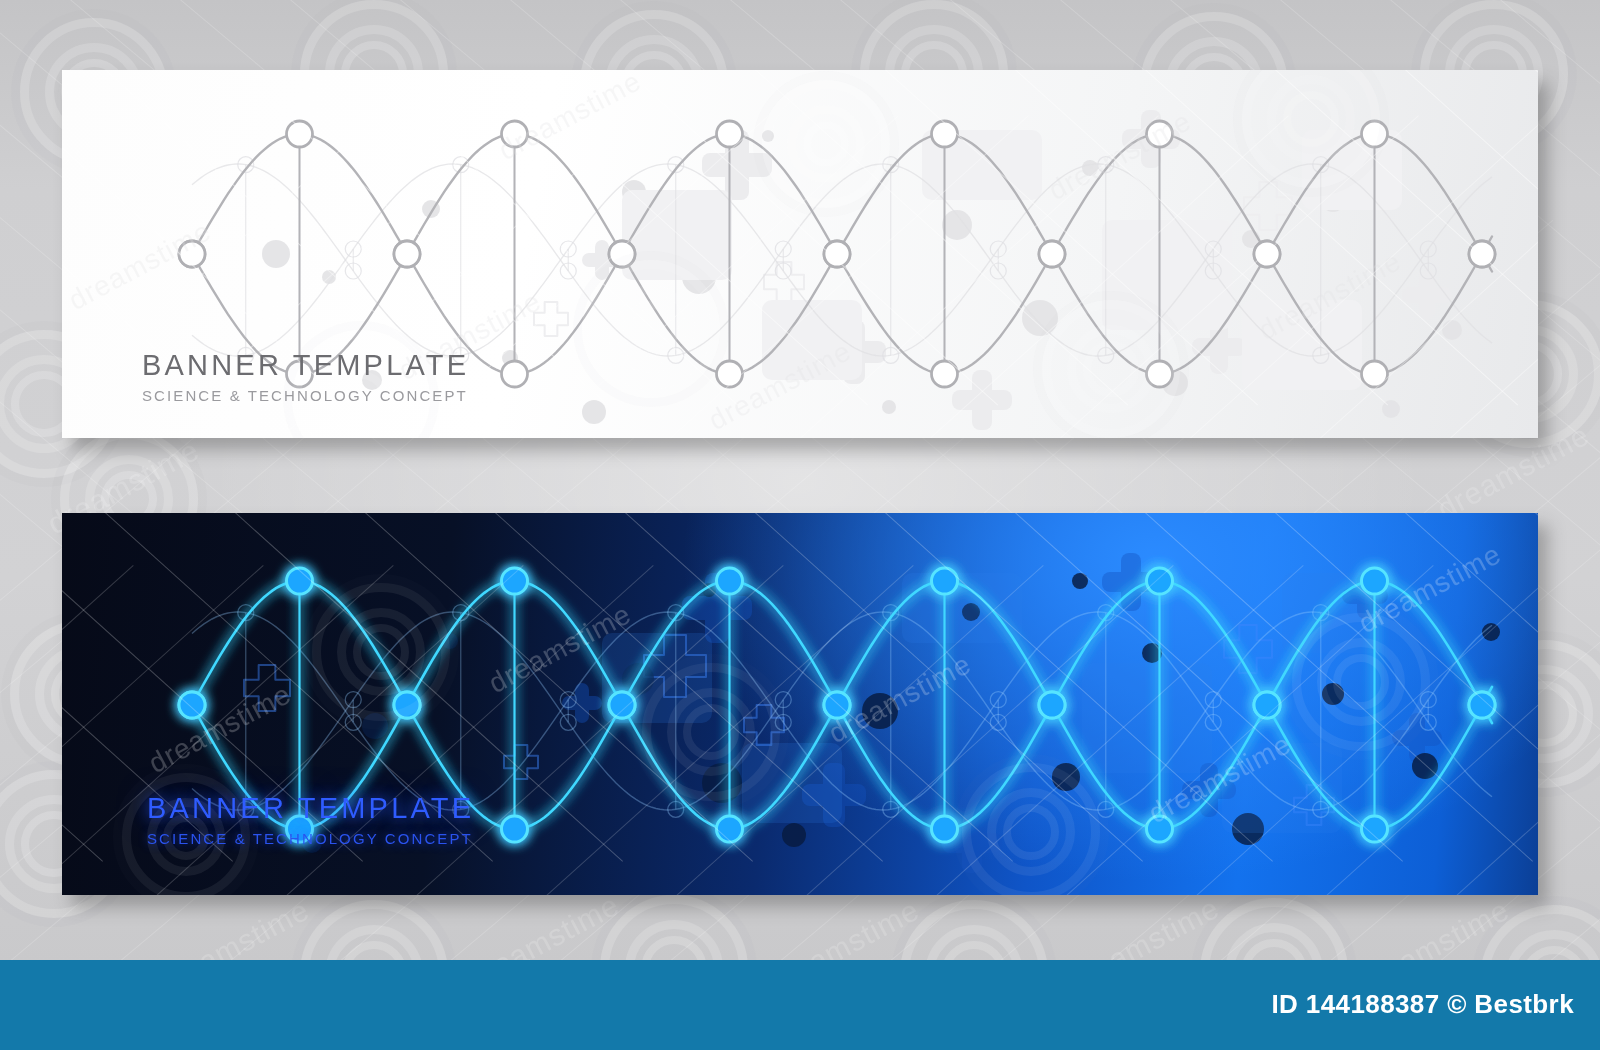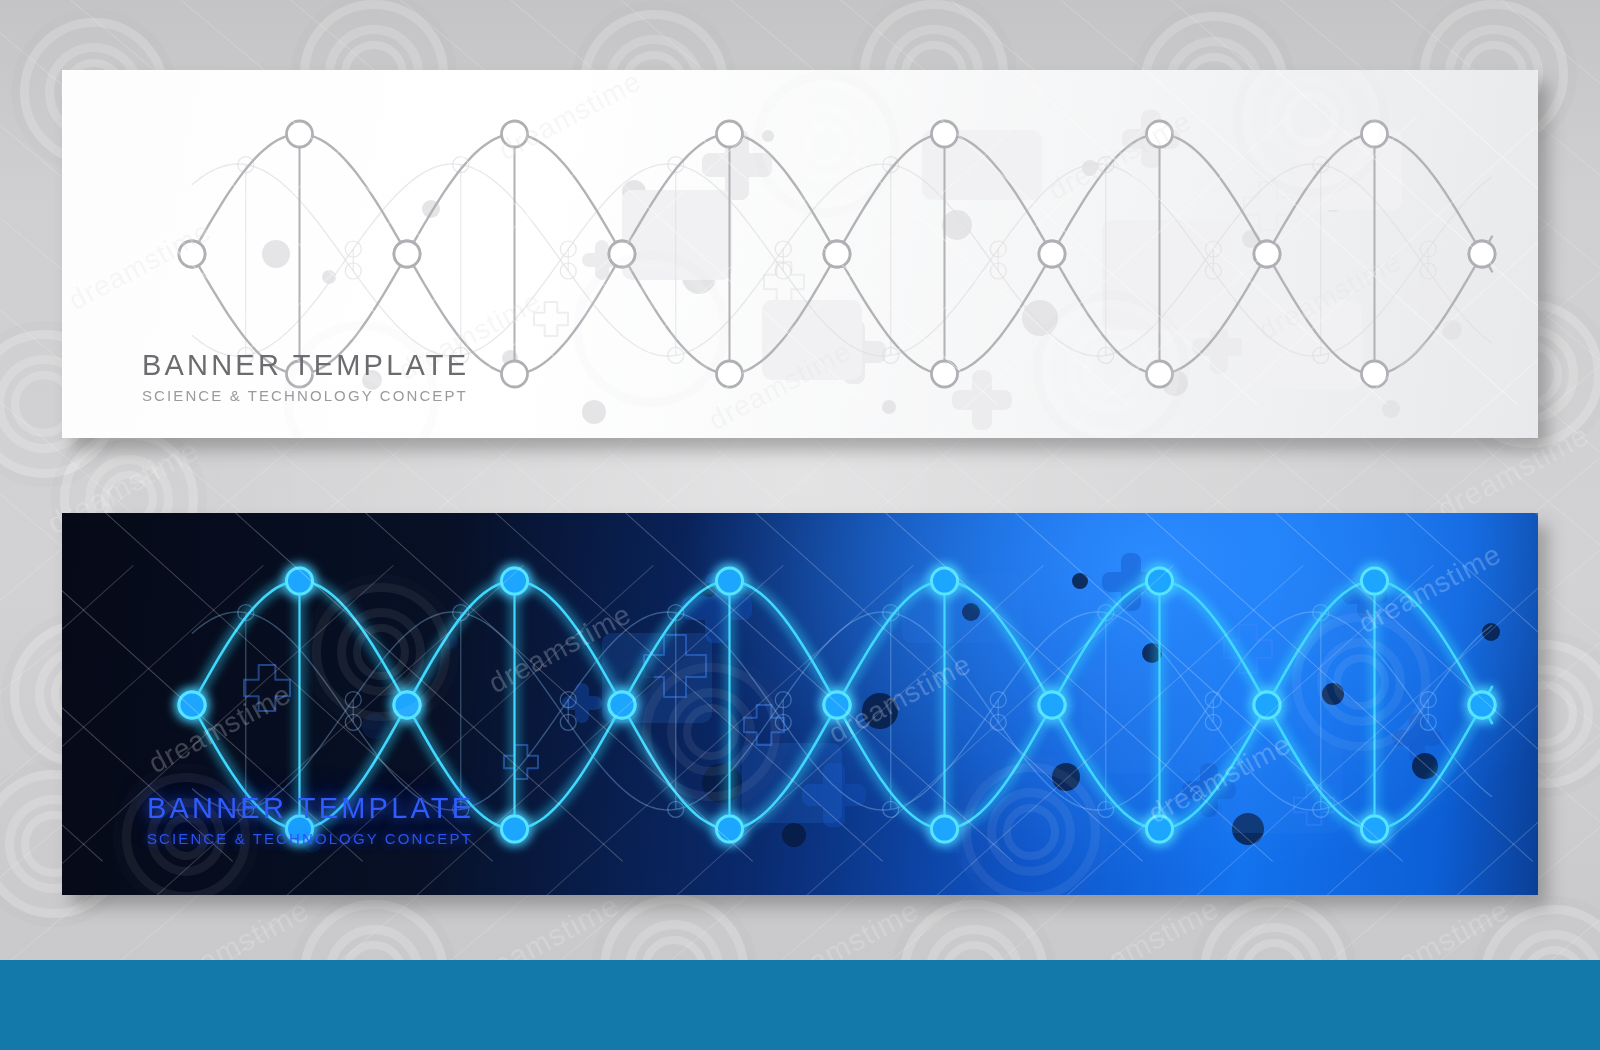--- a/index.html
+++ b/index.html
@@ -619,15 +619,16 @@
         </div>
 
       <div class="title-block" id="dark-title-block">
         <div class="b-title" id="dark-title">BANNER TEMPLATE</div>
         <div class="b-sub" id="dark-sub">SCIENCE &amp; TECHNOLOGY CONCEPT</div>
       </div>
     </div>
   </div>
 
   <div id="footer">
+    <div id="footer-id">ID 144188387 © Bestbrk</div>
   </div>
 
 </div>
 
 </body></html>

